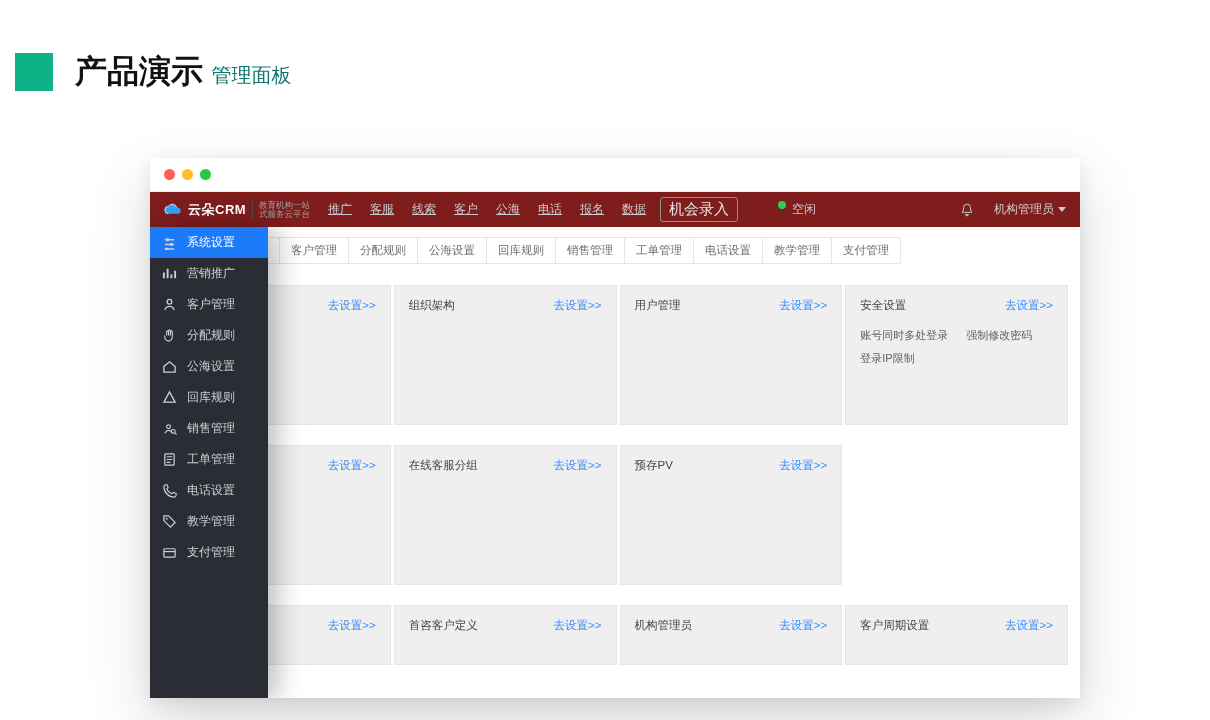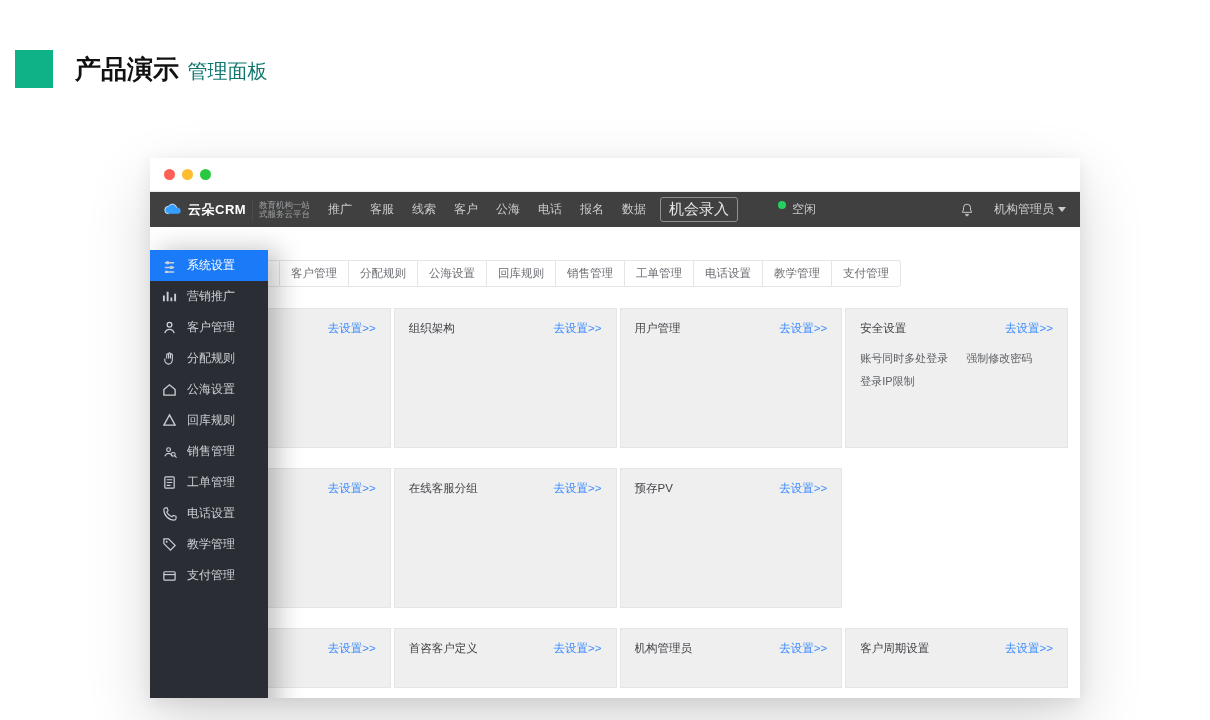--- a/index.html
+++ b/index.html
@@ -13,21 +13,21 @@
   }
   
   .page-header {
     position: absolute;
     top: 50px; left: 15px;
     display: flex;
     align-items: center;
     gap: 22px;
   }
   .green-block { width: 38px; height: 38px; background: #0fb186; }
-  .title-main { font-size: 26px; font-weight: 700; color: #111; }
+  .title-main { font-size: 32px; font-weight: 700; color: #111; }
   .title-sub  { font-size: 20px; color: #0f766e; margin-left: 4px; }
 
   
   .window {
     position: absolute;
     top: 158px; left: 150px;
     width: 930px; height: 540px;
     background: #fff;
     box-shadow: 0 25px 60px rgba(0,0,0,.16), 0 4px 16px rgba(0,0,0,.08);
     overflow: hidden;
@@ -37,46 +37,46 @@
     border-bottom: 1px solid #eee;
   }
   .dot { width: 11px; height: 11px; border-radius: 50%; }
   .dot.red   { background: #ff5f57; }
   .dot.amber { background: #febc2e; }
   .dot.green { background: #28c840; }
 
   
   .topbar {
     display: flex; align-items: center; height: 35px;
-    background: #404040; color: #c9cbcd; font-size: 12px;
+    background: #7f1d1d; color: #c9cbcd; font-size: 12px;
     padding: 0 14px;
   }
   .logo-wrap { display: flex; align-items: center; gap: 6px; margin-right: 18px; }
   .logo-cloud {
     width: 18px; height: 14px;
   }
   .logo-text { display: flex; align-items: center; gap: 6px; color:#fff }
   .logo-text .brand { font-size: 13px; font-weight: 600; letter-spacing: .5px;}
   .logo-text .divider { width:1px; height:20px; background:#4a4c4f; }
   .logo-text .sub { font-size: 8.5px; line-height: 1.05; color:#9da0a3; }
   .nav { display:flex; gap:18px; }
-  .nav span { cursor:pointer; }
+  .nav span { cursor:pointer;text-decoration:underline; }
   .btn-outline {
     border:1px solid #8d8f92; border-radius:3px;
     padding:2px 8px; margin-left:14px; font-size:15px; color:#e5e6e8;
   }
   .status { display:flex; align-items:flex-start; gap:6px; margin-left:40px; }
   .status-dot { width:8px; height:8px; border-radius:50%; background:#24d15f; }
   .topbar-right { margin-left:auto; display:flex; align-items:center; gap:20px; }
   .bell-icon { width:14px; height:14px; }
   .user-drop { display:flex; align-items:center; gap:4px; }
   .caret { width:0;height:0;border-left:4px solid transparent;border-right:4px solid transparent;border-top:5px solid #c9cbcd; }
 
   
-  .body { position:relative; height:calc(100% - 35px - 34px); display:flex;margin-top:23px; }
+  .body { position:relative; height:calc(100% - 35px - 34px); display:flex; }
   .sidebar {
     width: 118px; background: #2a2d33; color:#cbd0d6;
     font-size: 12px; flex-shrink:0; position:relative; z-index:5;
     box-shadow: 10px 0 24px rgba(0,0,0,.25);
   }
   .side-item {
     display:flex; align-items:center; gap:10px;
     padding: 7px 12px; cursor:pointer;
   }
   .side-item.active { background:#1a7af8; color:#fff; }

